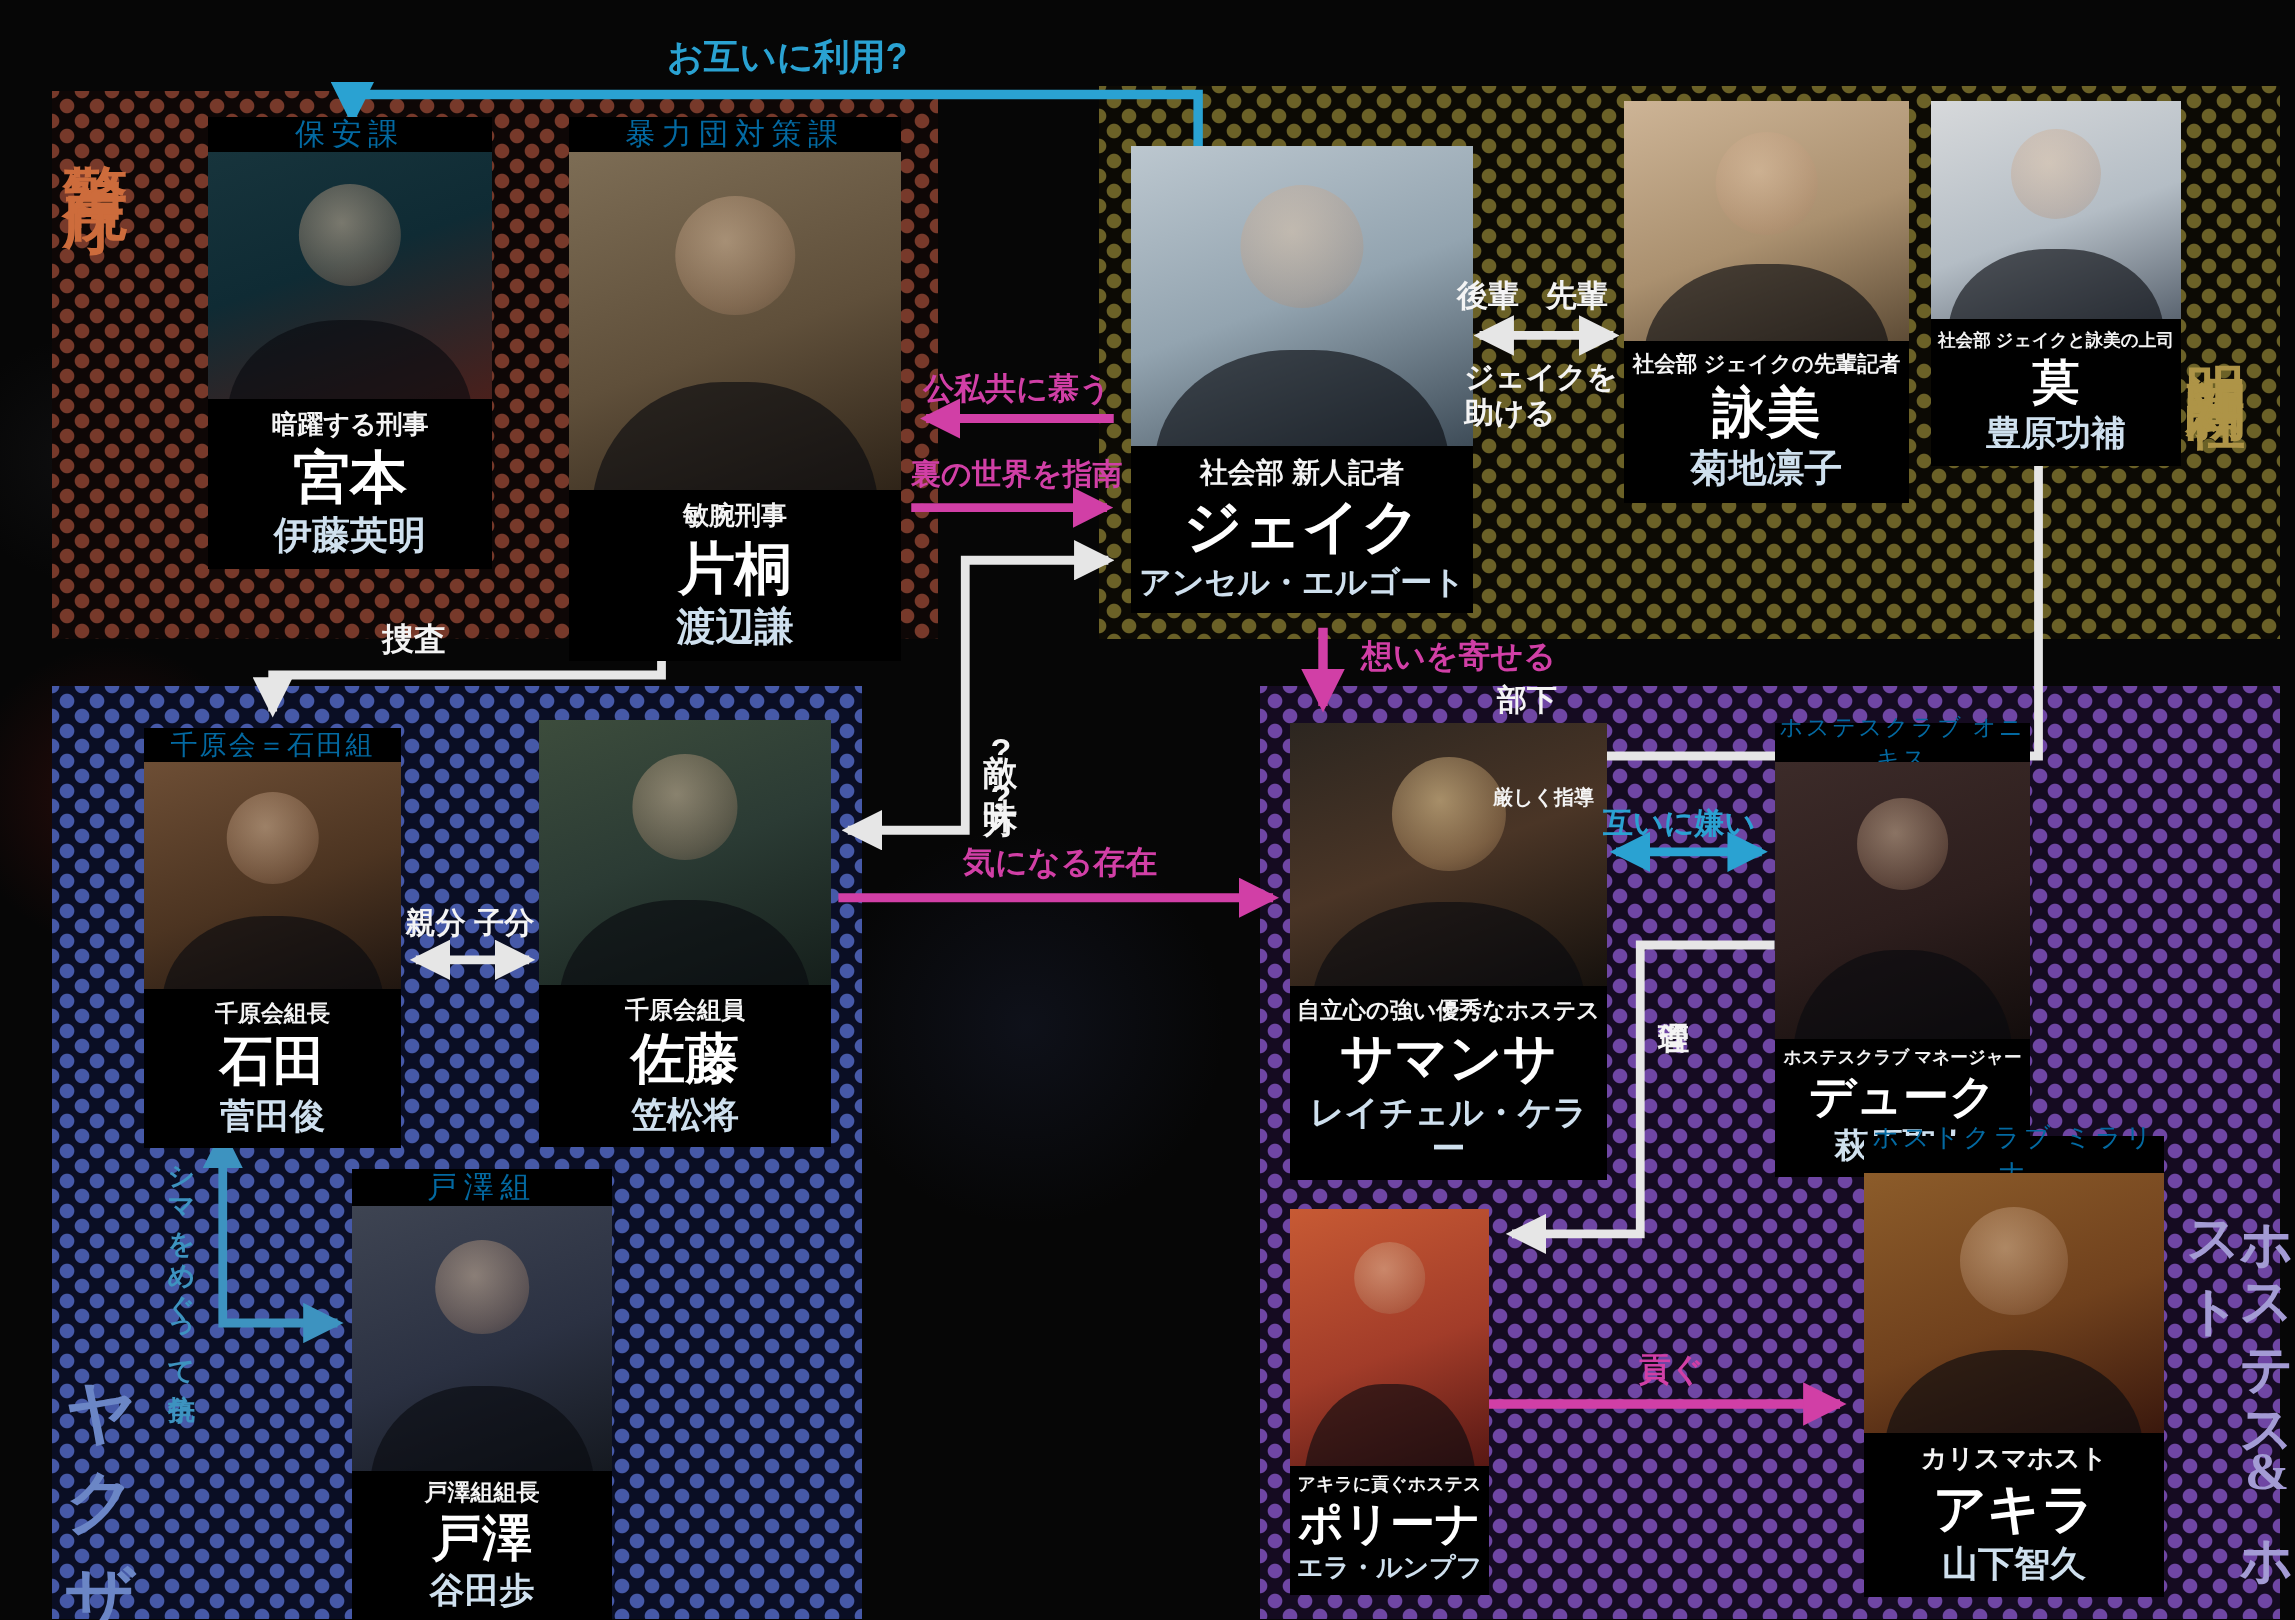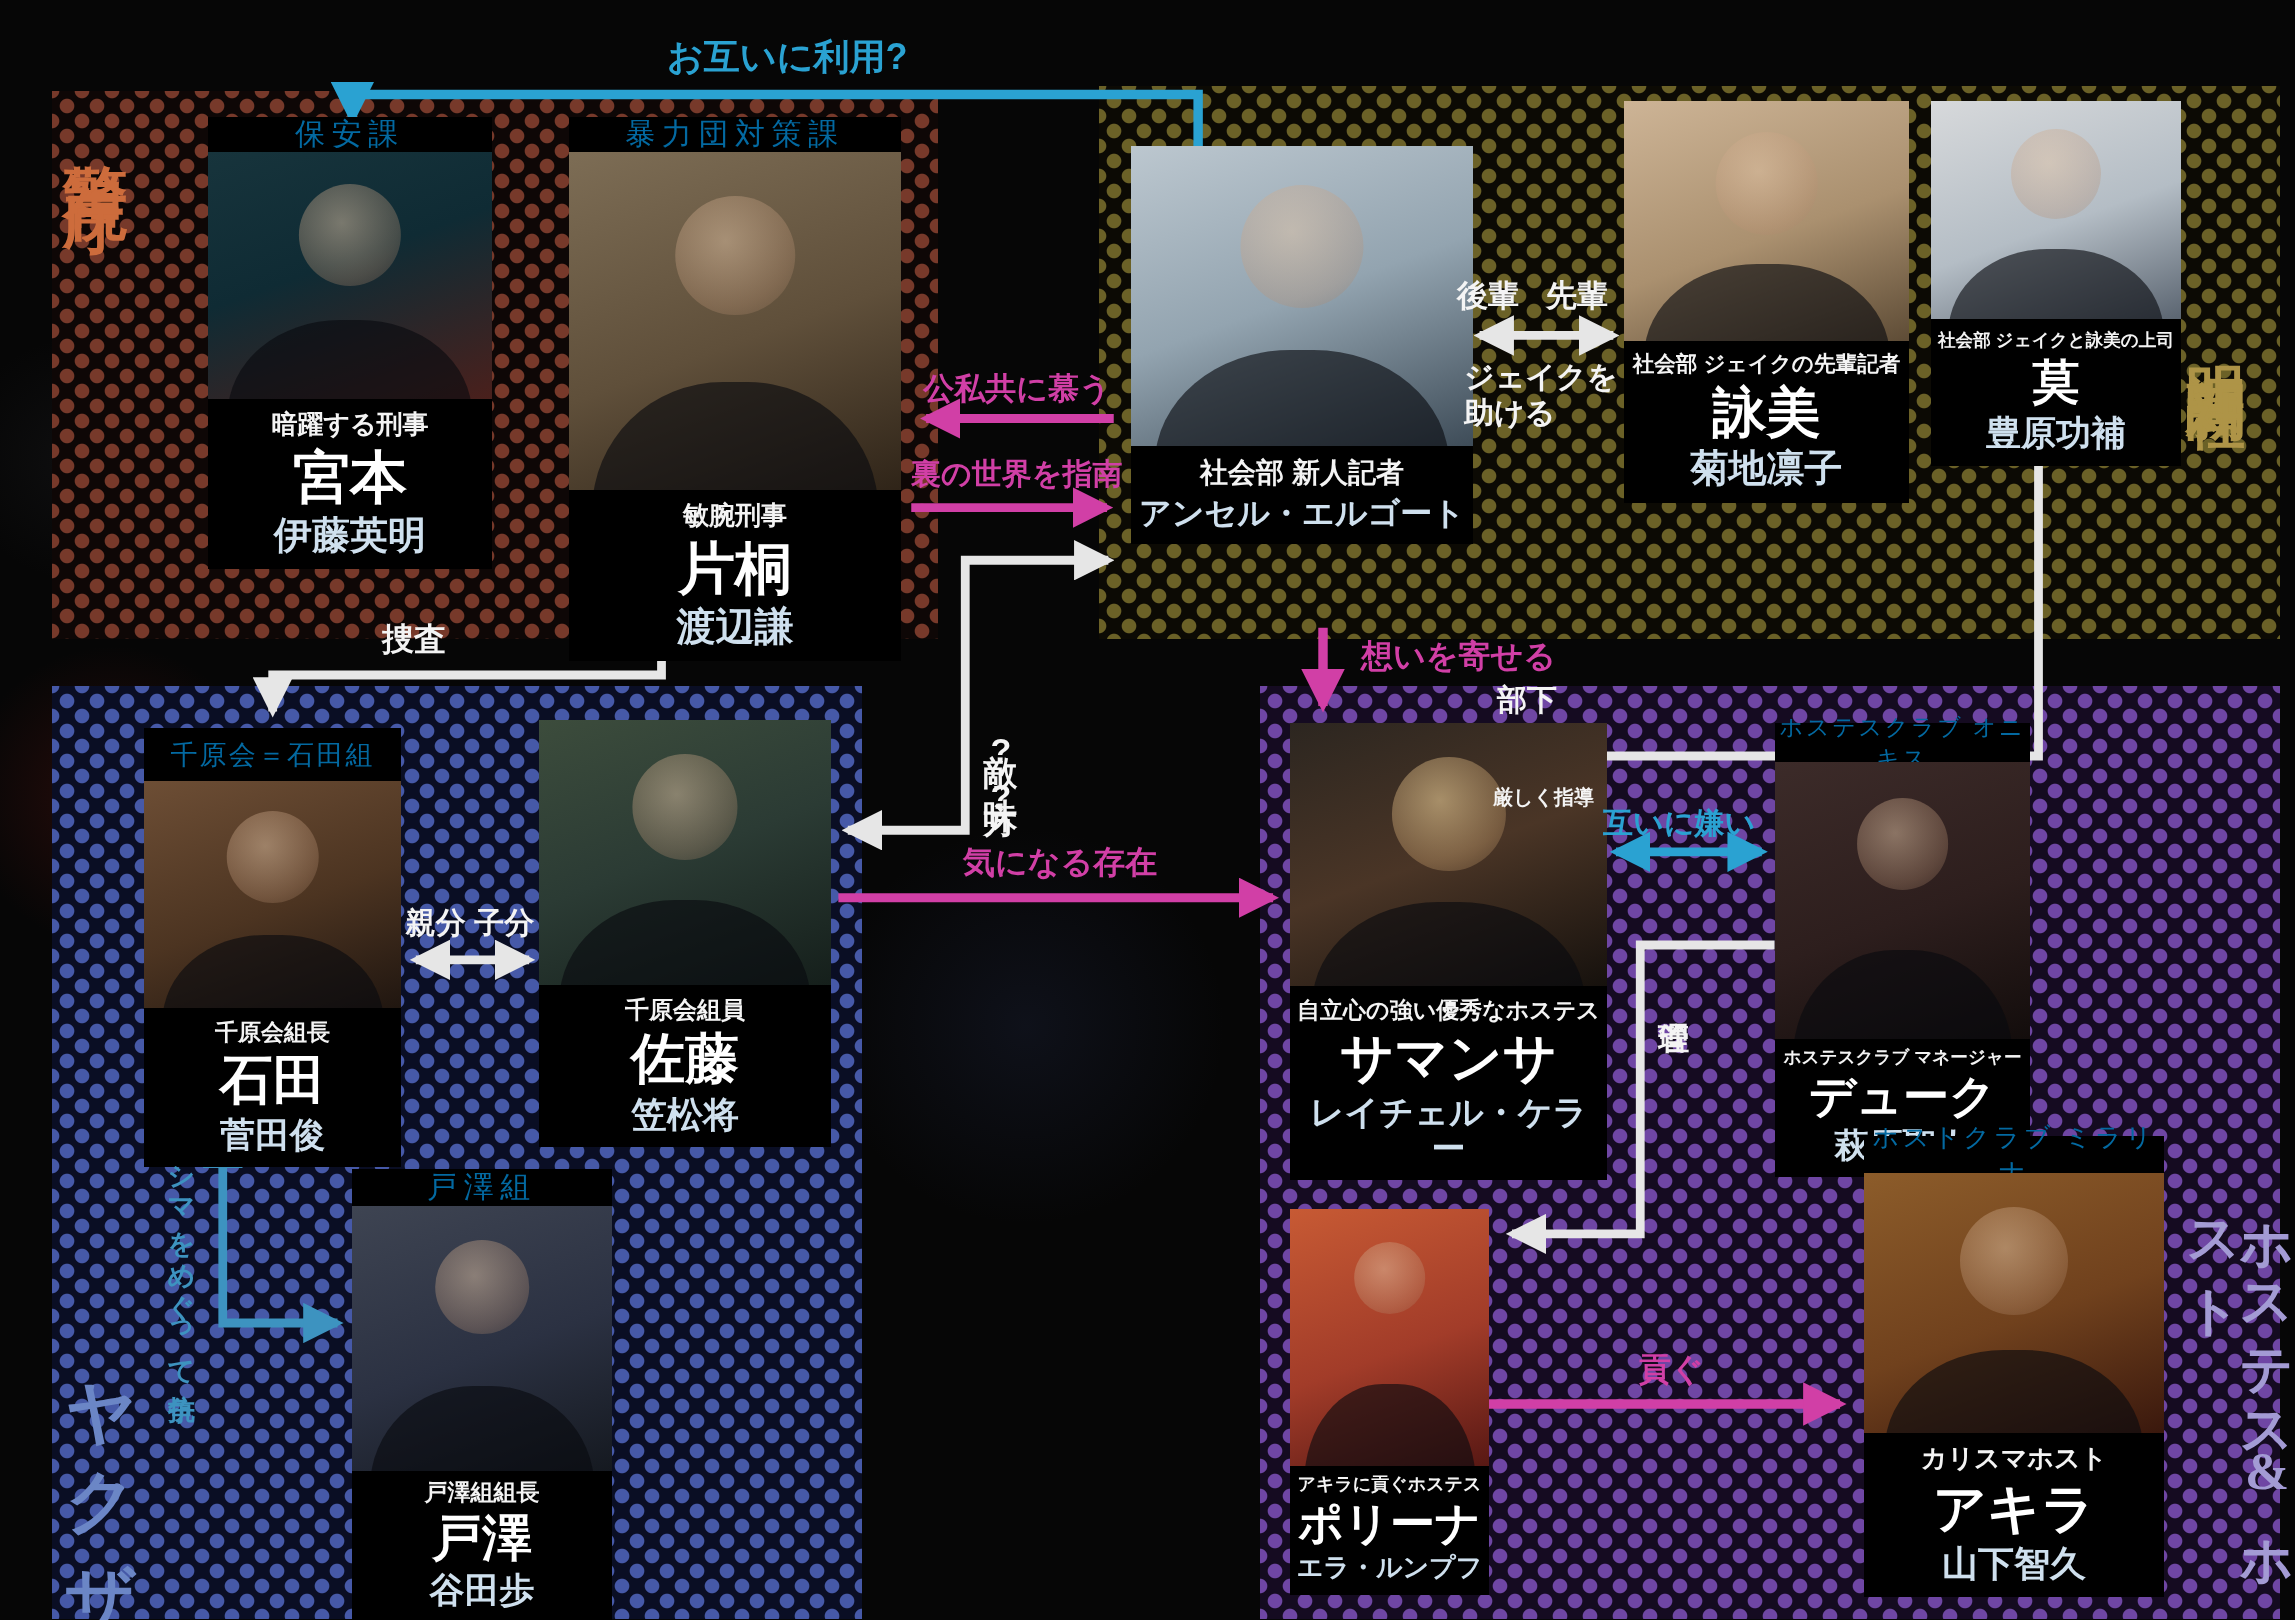--- a/index.html
+++ b/index.html
@@ -143,20 +143,21 @@
       <div class="role" style="font-size:26px;">敏腕刑事</div>
       <div class="cname" style="font-size:57px;">片桐</div>
       <div class="actor" style="font-size:39px;">渡辺謙</div>
     </div>
   </div>
 
   <div class="card" style="left:1121px;top:146px;width:342px;margin-left:10px;">
     <div class="photo ph-jake" style="height:300px;"></div>
     <div class="plate">
       <div class="role" style="font-size:28px;">社会部 新人記者</div>
+      <div class="cname" style="font-size:58px;">ジェイク</div>
       <div class="actor" style="font-size:32px;">アンセル・エルゴート</div>
     </div>
   </div>
 
   <div class="card" style="left:1624px;top:101px;width:285px;">
     <div class="photo ph-emi" style="height:240px;"></div>
     <div class="plate">
       <div class="role" style="font-size:21.6px;">社会部 ジェイクの先輩記者</div>
       <div class="cname" style="font-size:54px;">詠美</div>
       <div class="actor" style="font-size:38px;">菊地凛子</div>
@@ -166,21 +167,21 @@
   <div class="card" style="left:1931px;top:101px;width:250px;">
     <div class="photo ph-baku" style="height:218px;"></div>
     <div class="plate">
       <div class="role" style="font-size:17.6px;">社会部 ジェイクと詠美の上司</div>
       <div class="cname" style="font-size:47px;">莫</div>
       <div class="actor" style="font-size:35px;">豊原功補</div>
     </div>
   </div>
 
   <div class="card" style="left:144px;top:728px;width:257px;">
-    <div class="card-header" style="height:53px;font-size:27px;letter-spacing:.08em;">千原会＝石田組</div>
+    <div class="card-header" style="height:34px;font-size:27px;letter-spacing:.08em;">千原会＝石田組</div>
     <div class="photo ph-ishida" style="height:227px;"></div>
     <div class="plate">
       <div class="role" style="font-size:23px;">千原会組長</div>
       <div class="cname" style="font-size:53px;">石田</div>
       <div class="actor" style="font-size:35px;">菅田俊</div>
     </div>
   </div>
 
   <div class="card" style="left:539px;top:720px;width:292px;">
     <div class="photo ph-sato" style="height:265px;"></div>

